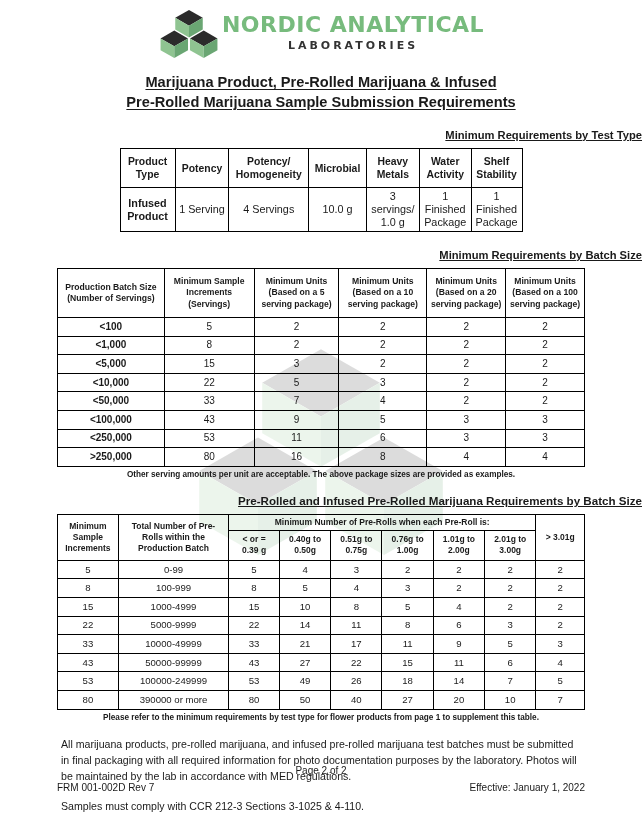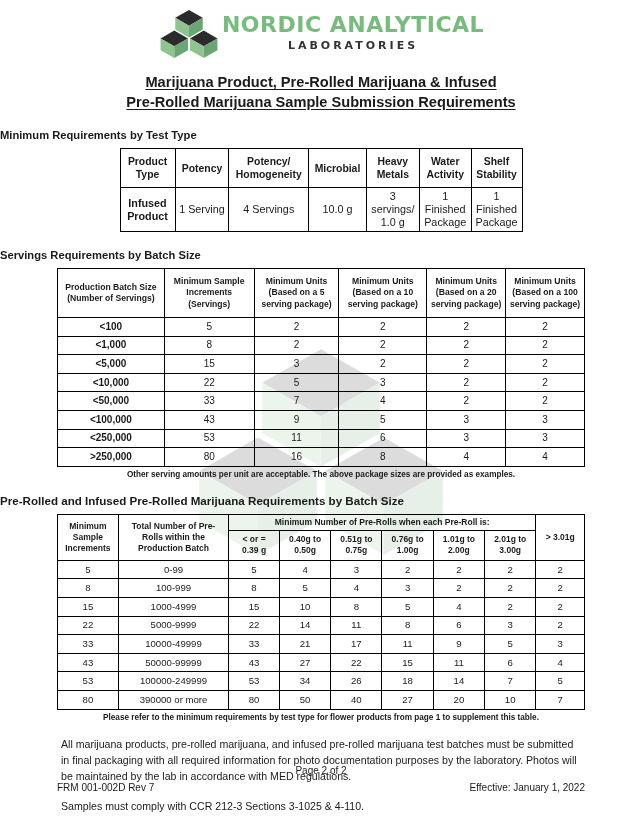--- a/index.html
+++ b/index.html
@@ -70,25 +70,26 @@
     font-weight: bold;
     font-size: 14.6px;
     line-height: 20px;
     margin-top: 14px;
   }
   .doc-title span {
     text-decoration: underline;
     text-underline-offset: 2px;
   }
   .section-title {
-    text-align: left;
+    text-align: right;
     font-weight: bold;
     font-size: 11.2px;
     margin-top: 17px;
     margin-bottom: 7px;
+    text-decoration: underline;
   }
   .section-title.t3 { font-size: 11.6px; margin-top: 15px; }
   
   table {
     border-collapse: collapse;
     background: transparent;
   }
   table td, table th {
     border: 1px solid #000000;
     text-align: center;
@@ -227,21 +228,21 @@
             <td>1 Serving</td>
             <td>4 Servings</td>
             <td>10.0 g</td>
             <td>3 servings/<br>1.0 g</td>
             <td>1 Finished<br>Package</td>
             <td>1 Finished<br>Package</td>
           </tr>
         </tbody>
     </table>
 
-    <div class="section-title">Servings Requirements by Batch Size</div>
+    <div class="section-title">Minimum Requirements by Batch Size</div>
     <table id="t2">
       <colgroup>
         <col style="width:107px">
           <col style="width:90px">
           <col style="width:85px">
         <col style="width:88px">
           <col style="width:79px">
           <col style="width:79px">
       </colgroup>
       <thead>
@@ -416,21 +417,21 @@
             <td>22</td>
             <td>15</td>
             <td>11</td>
             <td>6</td>
             <td>4</td>
           </tr>
           <tr>
             <td>53</td>
             <td>100000-249999</td>
             <td>53</td>
-            <td>34</td>
+            <td>49</td>
             <td>26</td>
             <td>18</td>
             <td>14</td>
             <td>7</td>
             <td>5</td>
           </tr>
           <tr>
             <td>80</td>
             <td>390000 or more</td>
             <td>80</td>

